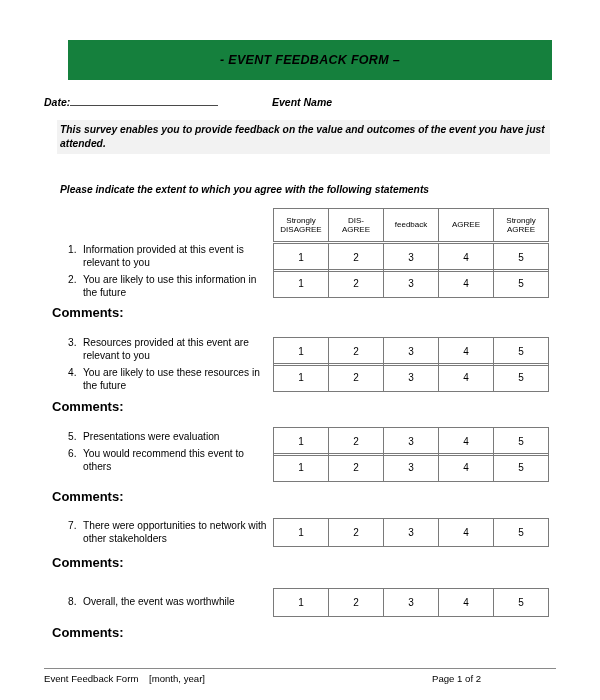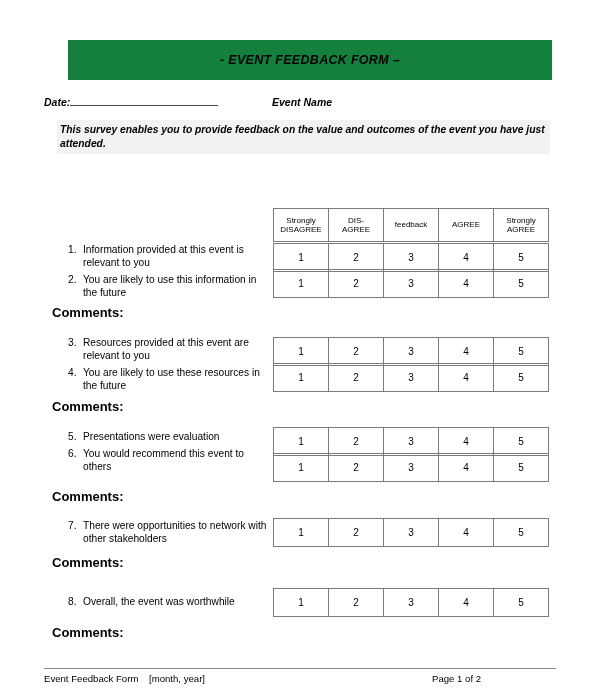--- a/index.html
+++ b/index.html
@@ -207,20 +207,21 @@
     <span class="event-group">
       <span class="lbl">Event Name</span><span class="fieldline"></span>
     </span>
   </div>
 
   <div class="desc-band">
     <span class="desc-text">This survey enables you to provide feedback on the value and outcomes of the event you have just attended.</span>
   </div>
 
 
+  <div class="please">Please indicate the extent to which you agree with the following statements</div>
 
   <table class="scale-header">
     <tbody>
         <tr>
       <td>
         <span class="hdr-l1">Strongly</span>
         <span class="hdr-l2">DISAGREE</span>
       </td>
       <td>
         <span class="hdr-l1">DIS-</span>

